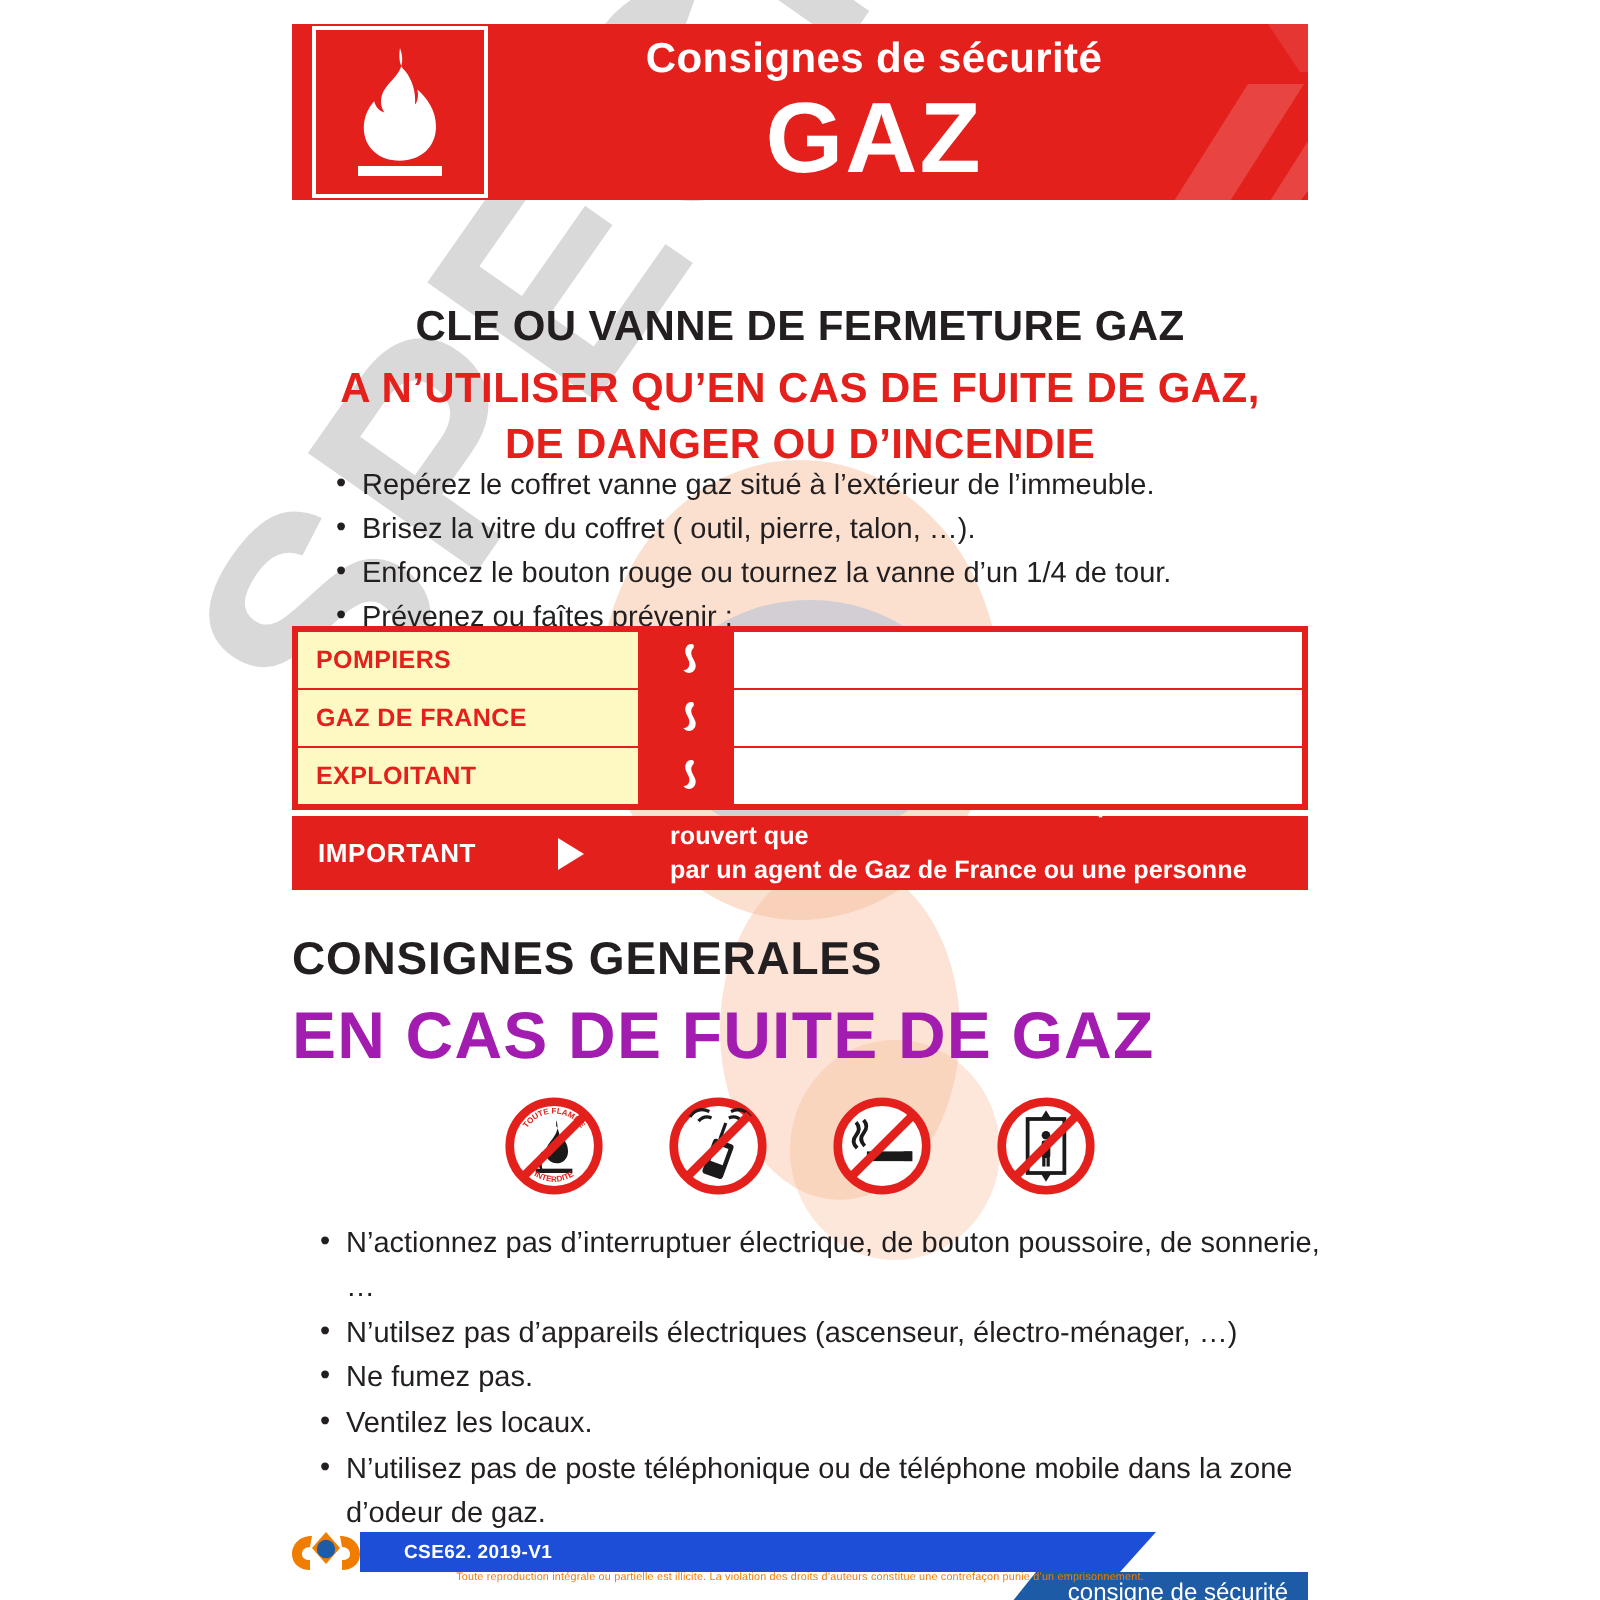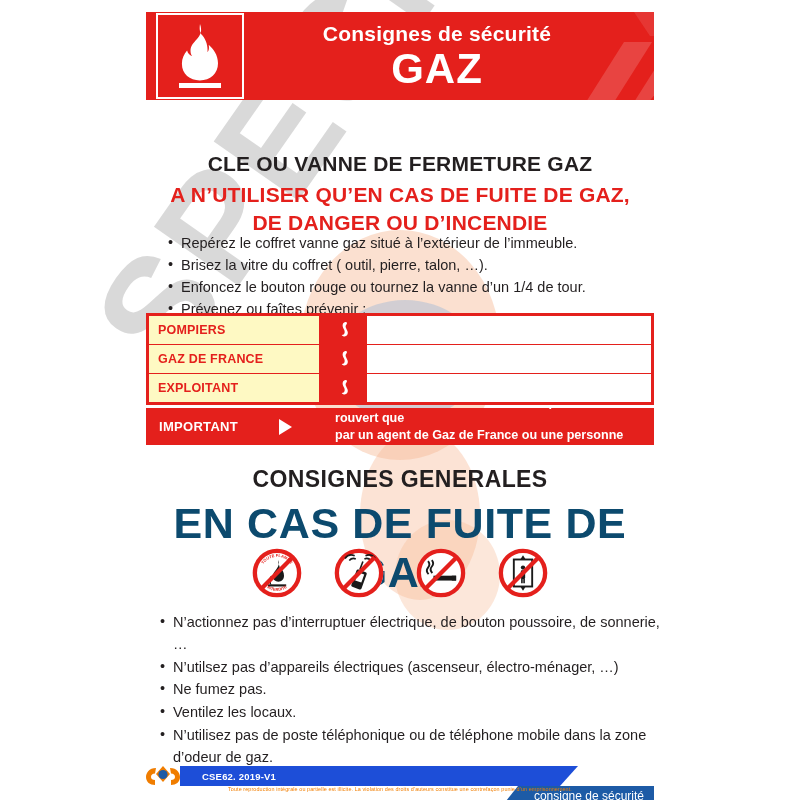--- a/index.html
+++ b/index.html
@@ -113,21 +113,21 @@
     z-index: 2;
     position: relative;
   }
   .header-sub {
     font-size: 21px;
     font-weight: bold;
     letter-spacing: 0.2px;
     line-height: 1.1;
   }
   .header-main {
-    font-size: 42px;
+    font-size: 50px;
     font-weight: bold;
     line-height: 1.0;
     letter-spacing: 1px;
     margin-top: 2px;
     text-align: center;
   }
 
   
   .headline {
     position: absolute;
@@ -255,32 +255,31 @@
     line-height: 1.3;
     padding-right: 8px;
   }
 
   
   .gen-heading {
     position: absolute;
     left: 146px;
     top: 466px;
     width: 508px;
-    text-align: center;
   }
   .gen-heading .g1 {
     font-size: 23px;
     font-weight: bold;
     color: #231f20;
     letter-spacing: 0.4px;
   }
   .gen-heading .g2 {
-    font-size: 43px;
-    font-weight: bold;
-    color: #0c4a6e;
+    font-size: 33px;
+    font-weight: bold;
+    color: #a21caf;
     letter-spacing: 0.6px;
     margin-top: 6px;
   }
 
   
   .prohib-row {
     position: absolute;
     left: 146px;
     top: 546px;
     width: 508px;

